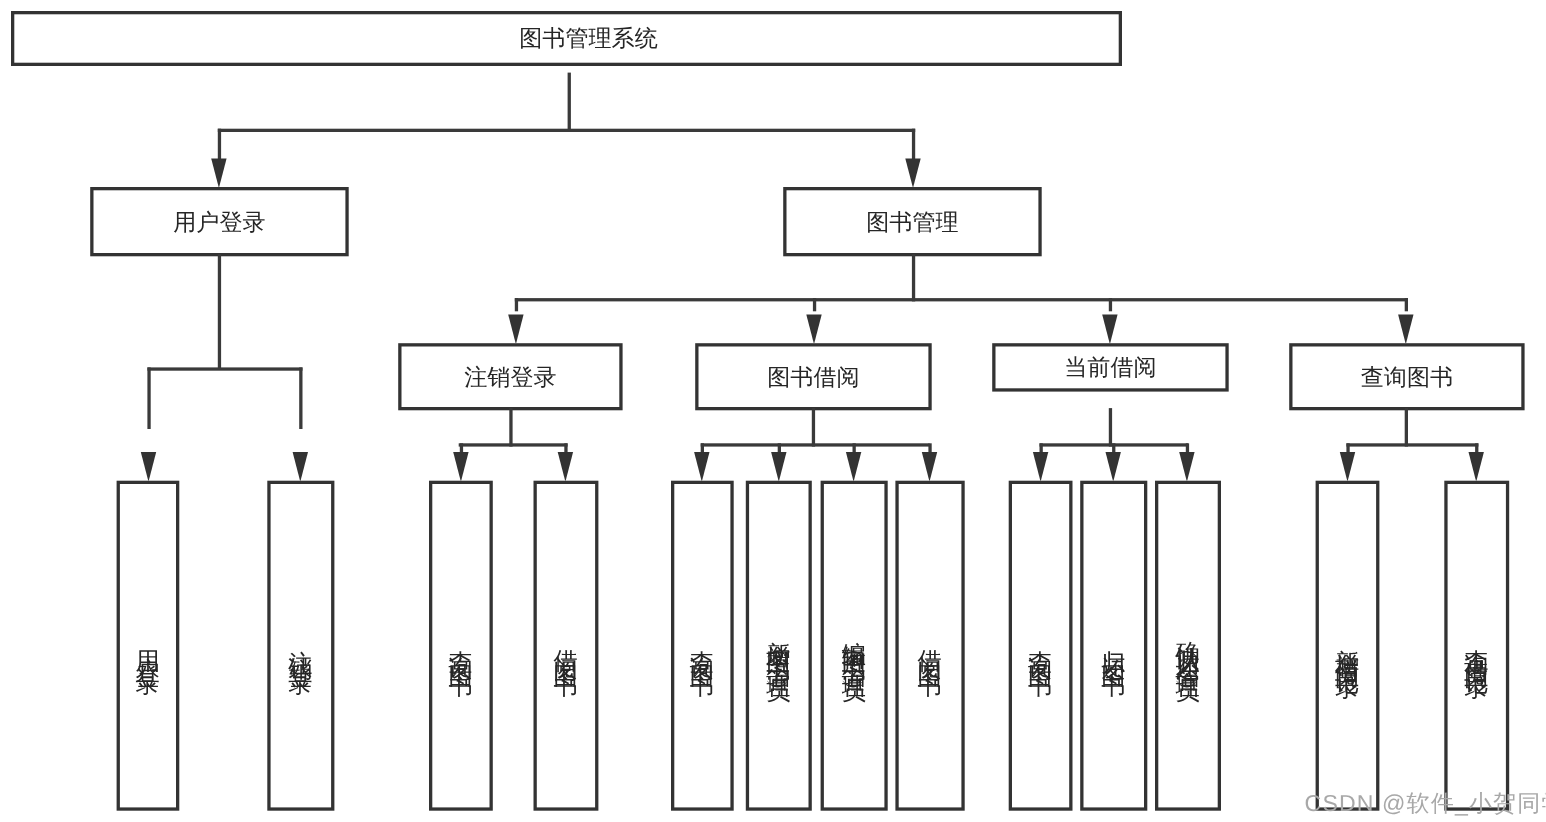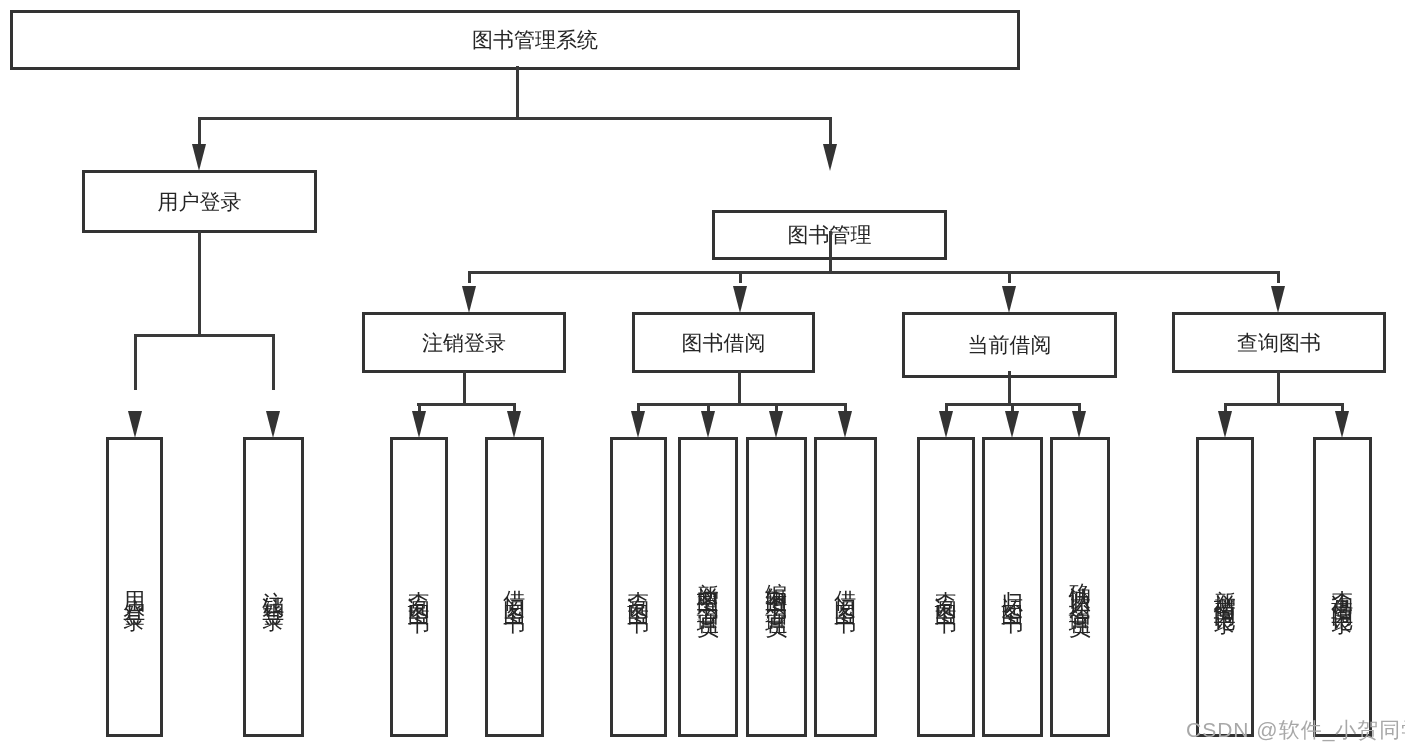--- a/index.html
+++ b/index.html
@@ -30,37 +30,37 @@
   .watermark{
     position:absolute;left:1186px;top:716px;
     color:#a8a8a8;font-size:21px;letter-spacing:1px;white-space:nowrap;
   }
 </style>
 </head>
 <body>
 
 <div class="canvas">
 
-  <div class="box" style="left:10px;top:10px;width:1010px;height:60px;padding-left:40px;">
+  <div class="box" style="left:10px;top:10px;width:1010px;height:50px;padding-left:40px;">
     <span>图书管理系统</span>
   </div>
 
   <div>
     <div class="vl" style="left:516px;top:66px;height:53px;"></div>
     <div class="hl" style="left:198px;top:117px;width:634px;"></div>
     <div class="vl" style="left:198px;top:117px;height:30px;"></div>
     <div class="arrow" style="left:192px;top:144px;"></div>
     <div class="vl" style="left:829px;top:117px;height:30px;"></div>
     <div class="arrow" style="left:823px;top:144px;"></div>
   </div>
 
   <div class="box" style="left:82px;top:170px;width:235px;height:63px;">
     <span>用户登录</span>
   </div>
-  <div class="box" style="left:712px;top:170px;width:235px;height:50px;margin-top:40px;">
+  <div class="box" style="left:712px;top:170px;width:235px;height:63px;">
     <span>图书管理</span>
   </div>
 
   <div>
     <div class="vl" style="left:198px;top:231px;height:105px;"></div>
     <div class="hl" style="left:134px;top:334px;width:141px;"></div>
     <div class="vl" style="left:134px;top:334px;height:56px;"></div>
     <div class="arrow" style="left:128px;top:411px;"></div>
     <div class="vl" style="left:272px;top:334px;height:56px;"></div>
     <div class="arrow" style="left:266px;top:411px;"></div>
@@ -75,24 +75,24 @@
     <div class="arrow" style="left:733px;top:286px;"></div>
     <div class="vl" style="left:1008px;top:271px;height:12px;"></div>
     <div class="arrow" style="left:1002px;top:286px;"></div>
     <div class="vl" style="left:1277px;top:271px;height:12px;"></div>
     <div class="arrow" style="left:1271px;top:286px;"></div>
   </div>
 
   <div class="box" style="left:362px;top:312px;width:204px;height:61px;">
     <span>注销登录</span>
   </div>
-  <div class="box" style="left:632px;top:312px;width:183px;height:61px;">
+  <div class="box" style="left:632px;top:312px;width:215px;height:61px;">
     <span>图书借阅</span>
   </div>
-  <div class="box" style="left:902px;top:312px;width:215px;height:66px;">
+  <div class="box" style="left:902px;top:312px;width:215px;height:44px;">
     <span>当前借阅</span>
   </div>
   <div class="box" style="left:1172px;top:312px;width:214px;height:61px;">
     <span>查询图书</span>
   </div>
 
   <div>
     <div class="vl" style="left:463px;top:371px;height:35px;"></div>
     <div class="hl" style="left:417px;top:403px;width:99px;"></div>
     <div class="vl" style="left:418px;top:403px;height:12px;"></div>

